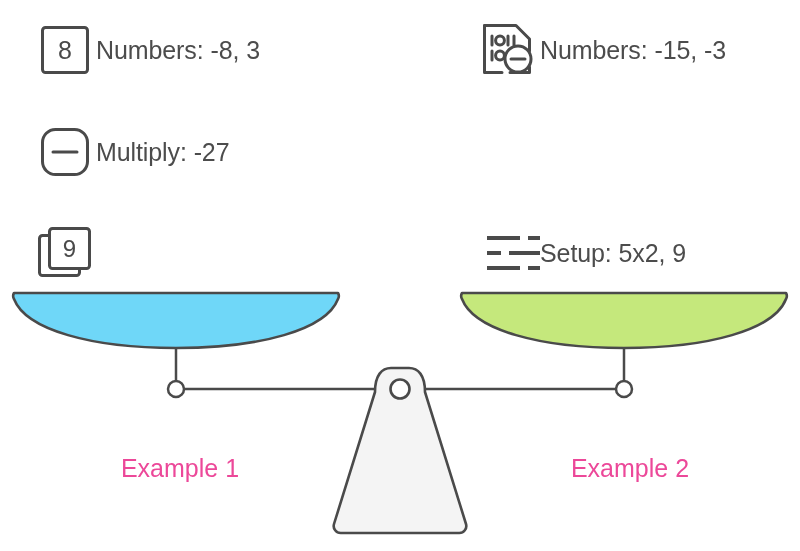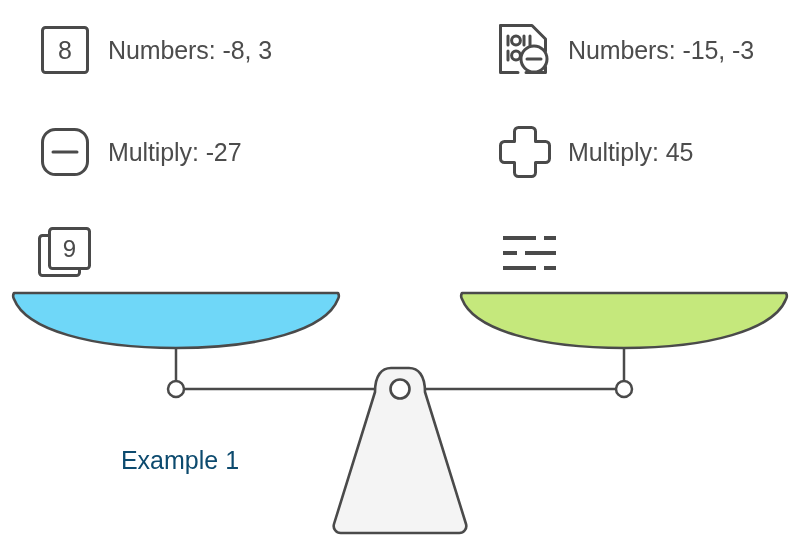--- a/index.html
+++ b/index.html
@@ -40,59 +40,59 @@
   .col.left  { left: 0; }
   .col.right { left: 400px; }
 
   .row {
     position: absolute;
     left: 34px;
     display: flex;
     align-items: center;
     height: 80px;
   }
-  .col.right .row { left: 94px; }
+  .col.right .row { left: 78px; }
 
   .row.r0 { top: 10px; }
   .row.r1 { top: 112px; }
   .row.r2 { top: 213px; }
 
   .icon-box {
     width: 62px;
     height: 62px;
     flex: 0 0 62px;
     display: flex;
     align-items: center;
     justify-content: center;
   }
 
   .row-label {
-    margin-left: 12px;
+    margin-left: 0;
     font-size: 25px;
     line-height: 1;
     color: #4c4c4c;
     white-space: nowrap;
     letter-spacing: -0.1px;
   }
 
   
   .balance {
     position: absolute;
     left: 0;
     top: 280px;
     width: 800px;
     height: 271px;
   }
 
   .example-label {
     position: absolute;
-    top: 168px;
+    top: 176px;
     font-size: 25px;
     line-height: 1;
-    color: #0c4a6e;
+    color: #ec4899;
     white-space: nowrap;
     text-align: center;
   }
   .example-label.left  { left: 70px;  width: 220px; }
   .example-label.right { left: 520px; width: 220px; }
 </style>
 </head>
 <body>
 
 <div class="stage">
@@ -148,45 +148,35 @@
             </g>
             <circle cx="20" cy="19.5" r="4.4" fill="none" stroke="#4a4a4a" stroke-width="3"></circle>
             <circle cx="20" cy="34.5" r="4.4" fill="none" stroke="#4a4a4a" stroke-width="3"></circle>
             <circle cx="38" cy="38" r="13" fill="#ffffff" stroke="#4a4a4a" stroke-width="3"></circle>
             <line x1="31" y1="38" x2="45" y2="38" stroke="#4a4a4a" stroke-width="3" stroke-linecap="round"></line>
           </svg>
         </div>
         <div class="row-label">Numbers: -15, -3</div>
       </div>
 
-      <div class="row r1">
-        <div class="icon-box">
-          <svg width="58" height="58" viewBox="0 0 58 58">
-            <path d="M22.5 4.5 h13 a4 4 0 0 1 4 4 v10 h10 a4 4 0 0 1 4 4 v13
-                     a4 4 0 0 1 -4 4 h-10 v10 a4 4 0 0 1 -4 4 h-13
-                     a4 4 0 0 1 -4 -4 v-10 h-10 a4 4 0 0 1 -4 -4 v-13
-                     a4 4 0 0 1 4 -4 h10 v-10 a4 4 0 0 1 4 -4 z" fill="none" stroke="#4a4a4a" stroke-width="3" stroke-linejoin="round"></path>
-          </svg>
-        </div>
-        <div class="row-label">Multiply: 45</div>
-      </div>
 
       <div class="row r2">
         <div class="icon-box">
           <svg width="62" height="58" viewBox="0 0 62 58">
             <g stroke="#4a4a4a" stroke-width="4" stroke-linecap="butt">
               <line x1="9" y1="14" x2="42" y2="14"></line>
               <line x1="50" y1="14" x2="62" y2="14"></line>
               <line x1="9" y1="29" x2="23" y2="29"></line>
               <line x1="31" y1="29" x2="62" y2="29"></line>
               <line x1="9" y1="44" x2="42" y2="44"></line>
               <line x1="50" y1="44" x2="62" y2="44"></line>
             </g>
           </svg>
         </div>
+        <div class="row-label">Setup: 5x2, 9</div>
       </div>
 
     </div>
   </div>
 
   <div class="balance">
     <svg width="800" height="271" viewBox="0 0 800 271">
 
       <line x1="176" y1="389" x2="624" y2="389" stroke="#4a4a4a" stroke-width="2.5" transform="translate(0,-280)"></line>
 
@@ -210,15 +200,16 @@
                  a7 7 0 0 1 -7 9 L341 533 a7 7 0 0 1 -7 -9 Z" fill="#f4f4f4" stroke="#4a4a4a" stroke-width="2.6" stroke-linejoin="round"></path>
       </g>
 
       <circle cx="400" cy="109" r="9.5" fill="#ffffff" stroke="#4a4a4a" stroke-width="2.6"></circle>
 
       <circle cx="176" cy="109" r="8" fill="#ffffff" stroke="#4a4a4a" stroke-width="2.5"></circle>
       <circle cx="624" cy="109" r="8" fill="#ffffff" stroke="#4a4a4a" stroke-width="2.5"></circle>
     </svg>
 
     <div class="example-label left">Example 1</div>
+    <div class="example-label right">Example 2</div>
   </div>
 
 </div>
 
 </body></html>

